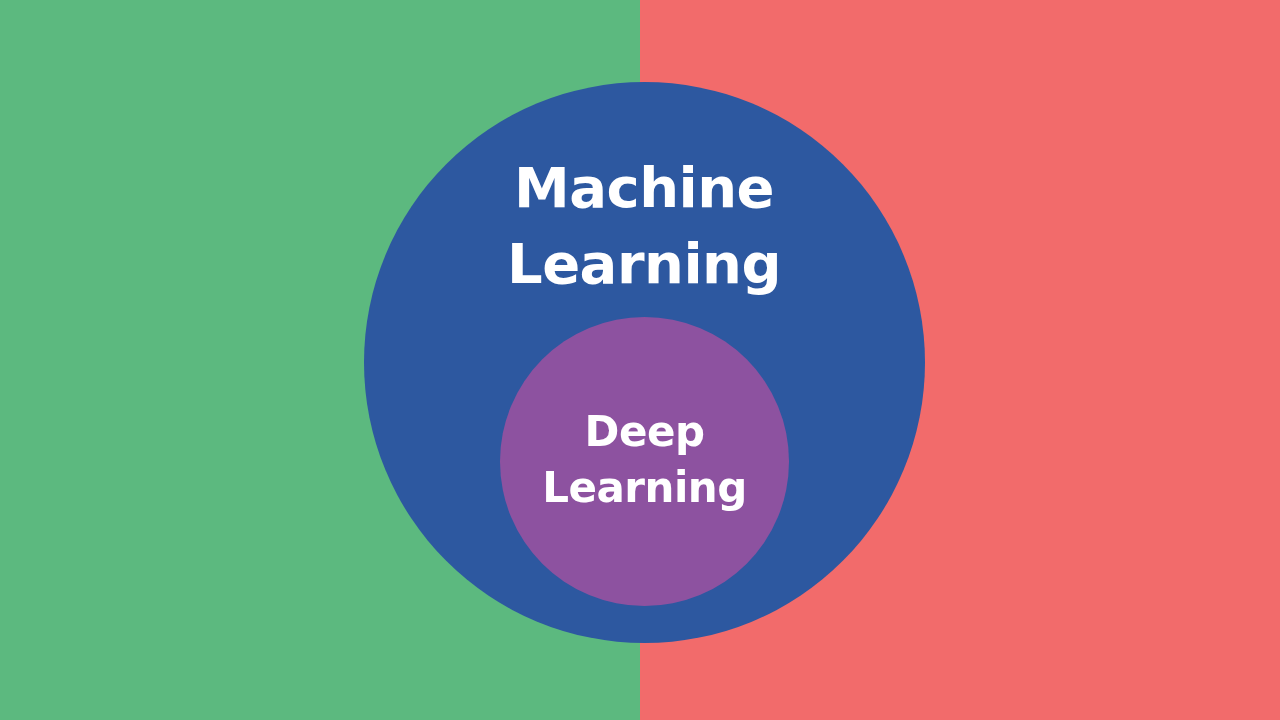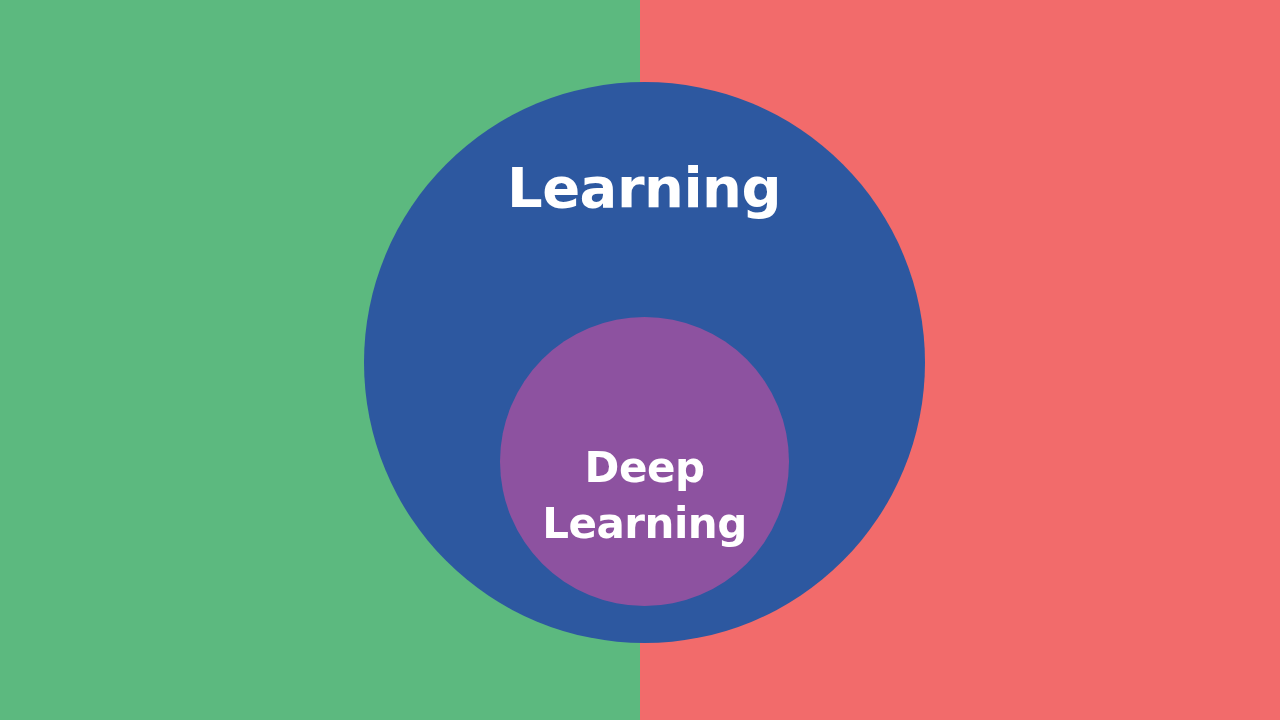--- a/index.html
+++ b/index.html
@@ -2,31 +2,32 @@
 <html><head>
 <meta charset="utf-8">
 <style>
   html, body { margin:0; padding:0; }
   body { width:1280px; height:720px; position:relative; overflow:hidden; font-family:"DejaVu Sans", sans-serif; }
   .bg-left { position:absolute; left:0; top:0; width:640px; height:720px; background:#5cb97f; }
   .bg-right { position:absolute; left:640px; top:0; width:640px; height:720px; background:#f26b6b; }
   .outer { position:absolute; left:364px; top:82px; width:561px; height:561px; border-radius:50%; background:#2d58a0; }
   .inner { position:absolute; left:500px; top:317px; width:289px; height:289px; border-radius:50%; background:#8d52a0; }
   .outer-label { position:absolute; left:444px; top:150px; width:400px; text-align:center; color:#fff; font-weight:bold; font-size:56px; line-height:76px; letter-spacing:-0.5px; }
-  .inner-label { position:absolute; left:500px; top:404px; width:289px; text-align:center; color:#fff; font-weight:bold; font-size:42px; line-height:56px; letter-spacing:-0.5px;margin-top:36px; }
+  .inner-label { position:absolute; left:500px; top:404px; width:289px; text-align:center; color:#fff; font-weight:bold; font-size:42px; line-height:56px; letter-spacing:-0.5px; }
   .line { display:block; }
 </style>
 </head>
 <body>
 
 <div class="bg-left"></div>
 <div class="bg-right"></div>
 
 <div class="outer"></div>
 <div class="outer-label">
+  <span class="line">Machine</span>
   <span class="line">Learning</span>
 </div>
 
 <div class="inner"></div>
 <div class="inner-label">
   <span class="line">Deep</span>
   <span class="line">Learning</span>
 </div>
 
 </body></html>

